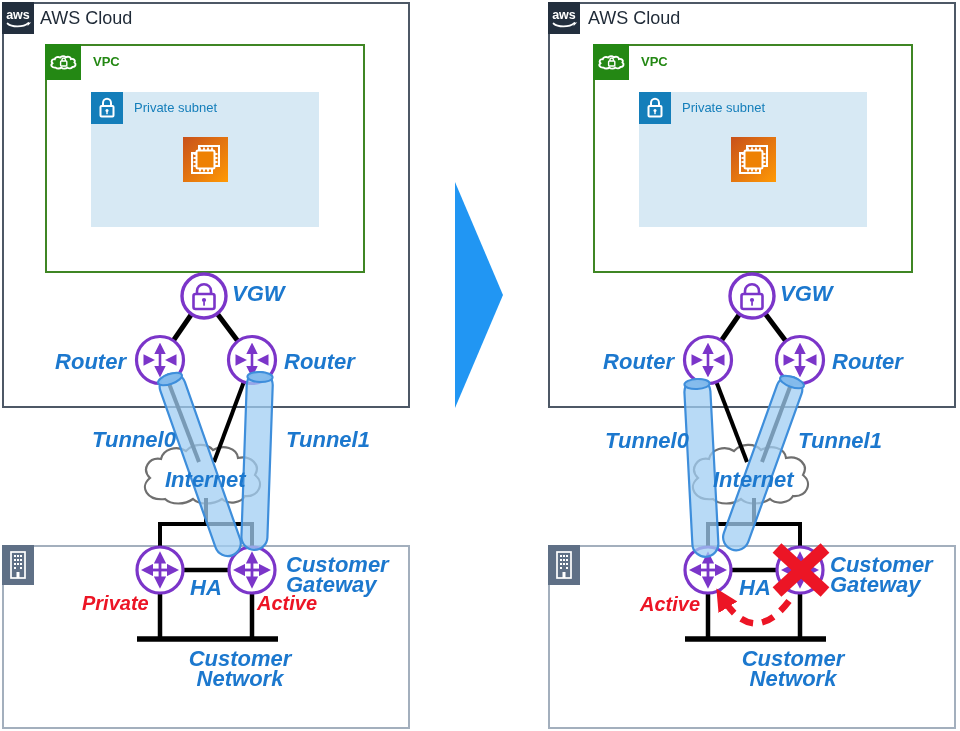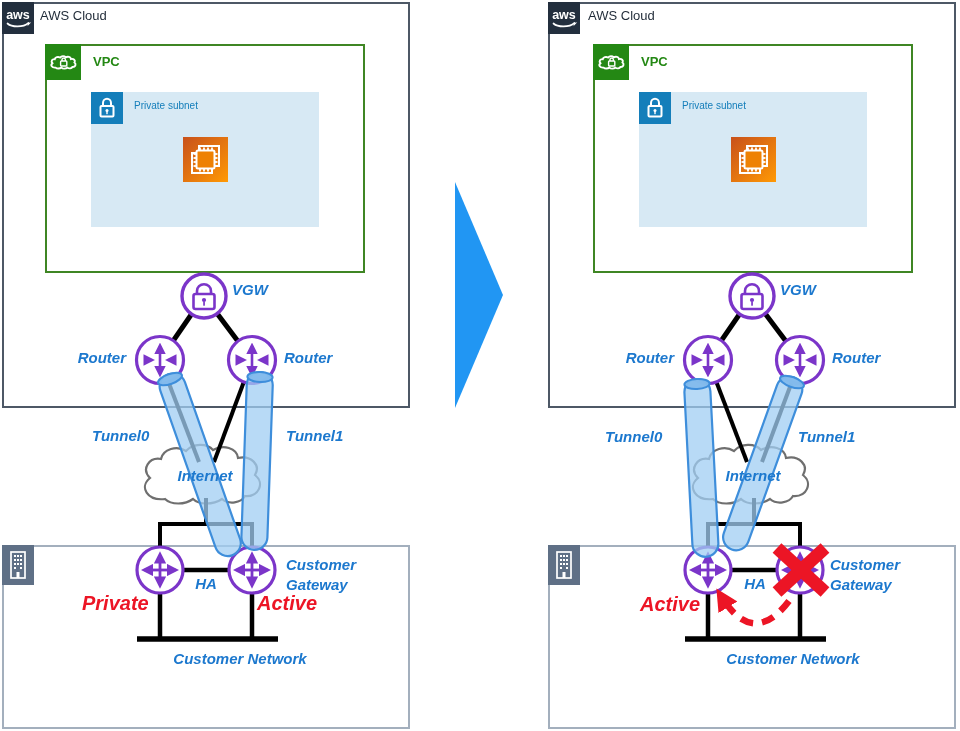--- a/index.html
+++ b/index.html
@@ -11,24 +11,24 @@
   .cust-box{border:2px solid #A3AFBD;background:#fff;}
   .vpc-box{border:2px solid #3F8624;background:#fff;}
   .subnet-box{background:#D7E9F4;}
   .aws-logo{width:32px;height:32px;background:#232F3E;}
   .vpc-icon{width:36px;height:36px;background:#248814;}
   .subnet-icon{width:32px;height:32px;background:#147EBA;}
   .ec2-icon{width:45px;height:45px;background:linear-gradient(135deg,#C8511B,#FF9904);}
   .bldg-icon{width:32px;height:40px;background:#5F7086;}
   
   .lbl{position:absolute;white-space:nowrap;}
-  .t-dark{font-size:13px;font-weight:500;color:#1F2A37;}
+  .t-dark{font-size:18px;font-weight:500;color:#1F2A37;}
   .t-green{font-size:13px;font-weight:700;color:#248814;}
-  .t-subnet{font-size:10px;font-weight:500;color:#147EBA;}
-  .t-blue{font-size:15px;font-weight:700;font-style:italic;color:#1C78CE;}
+  .t-subnet{font-size:13px;font-weight:500;color:#147EBA;}
+  .t-blue{font-size:22px;font-weight:700;font-style:italic;color:#1C78CE;}
   .t-red{font-size:20px;font-weight:700;font-style:italic;color:#EC1525;}
   .wrap{white-space:normal;line-height:20px;}
   .ctr{text-align:center;}
   .rgt{text-align:right;}
   svg.layer{position:absolute;left:0;top:0;pointer-events:none;}
 </style>
 </head>
 <body>
 
 <div class="stage">

